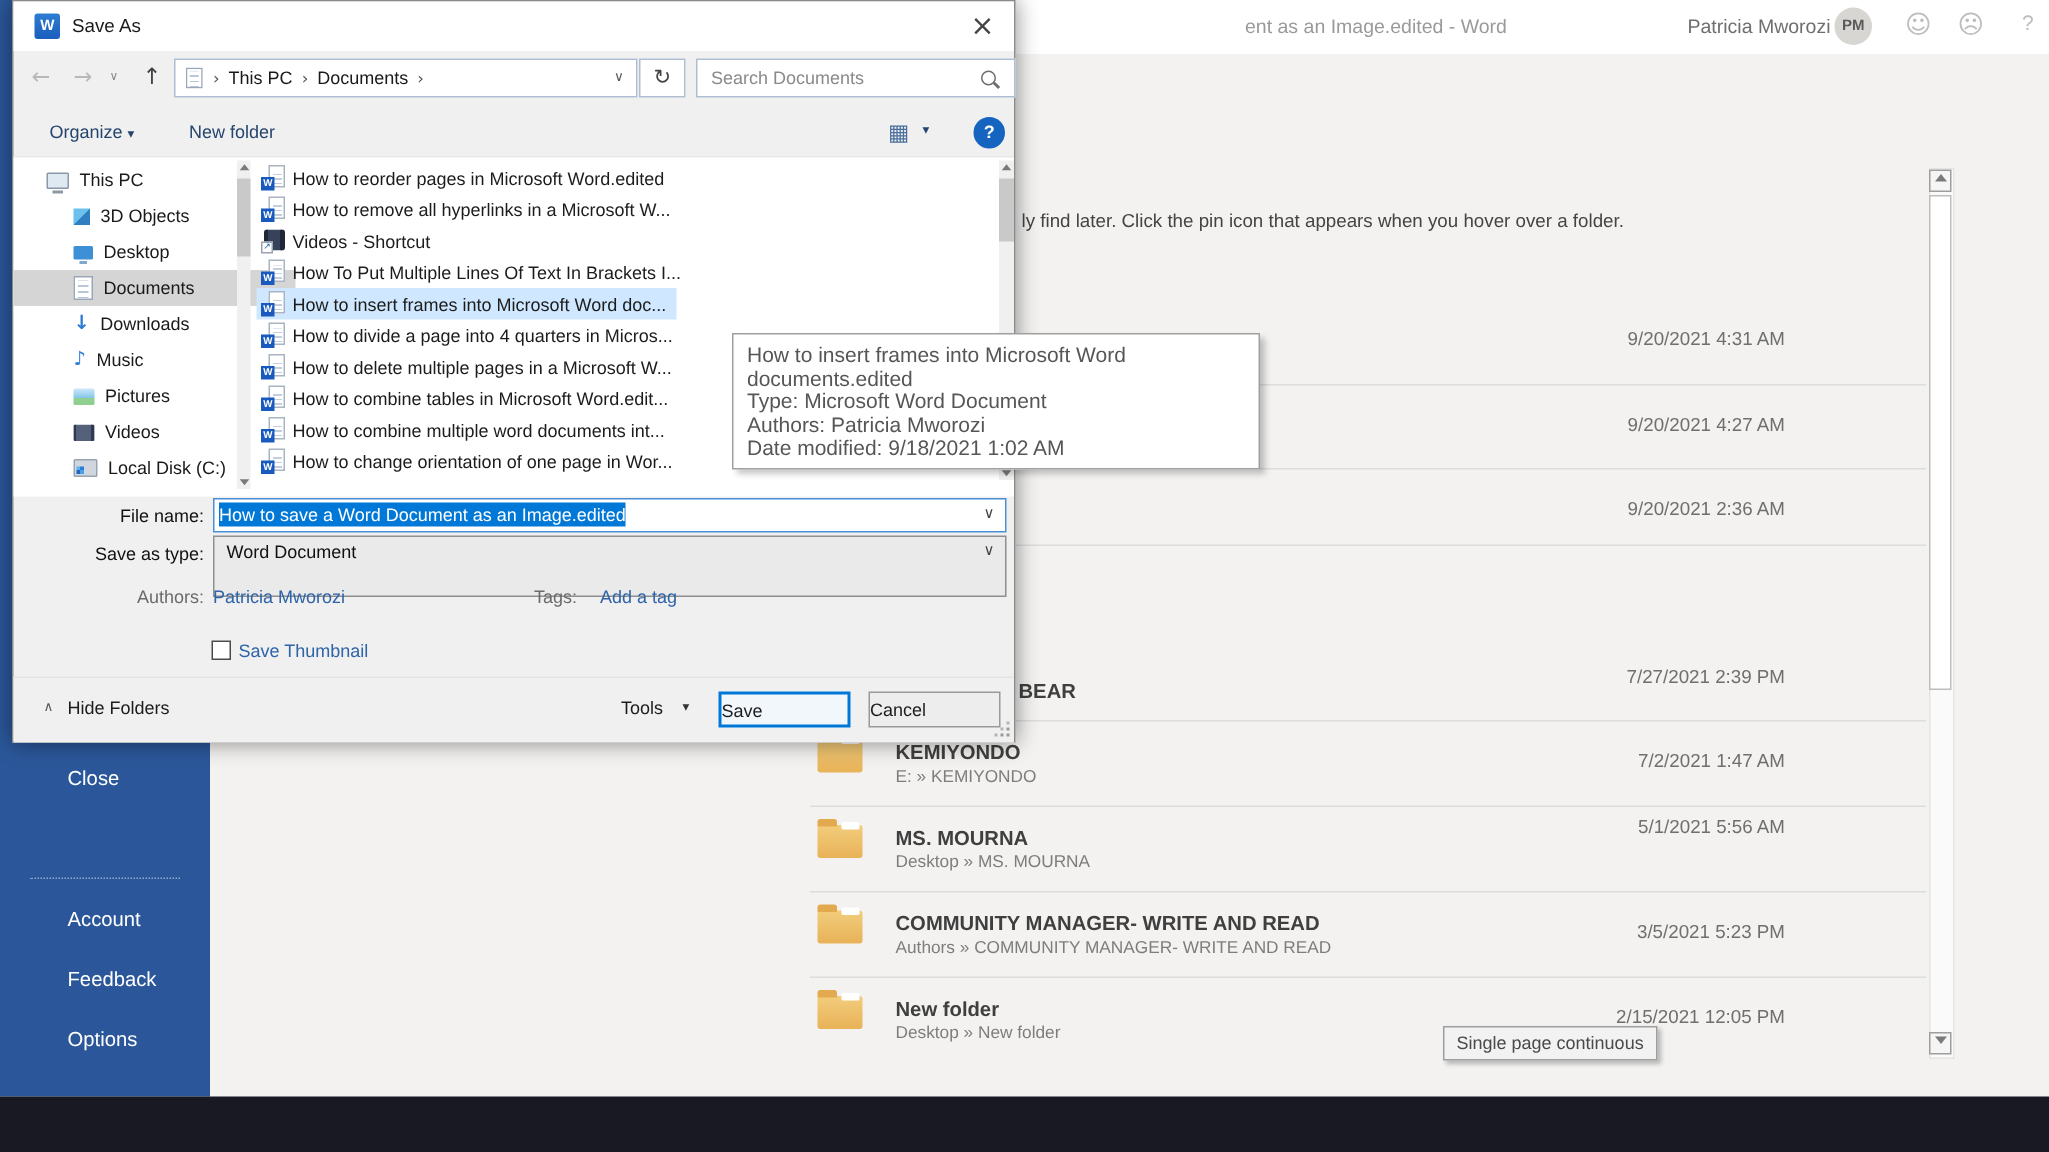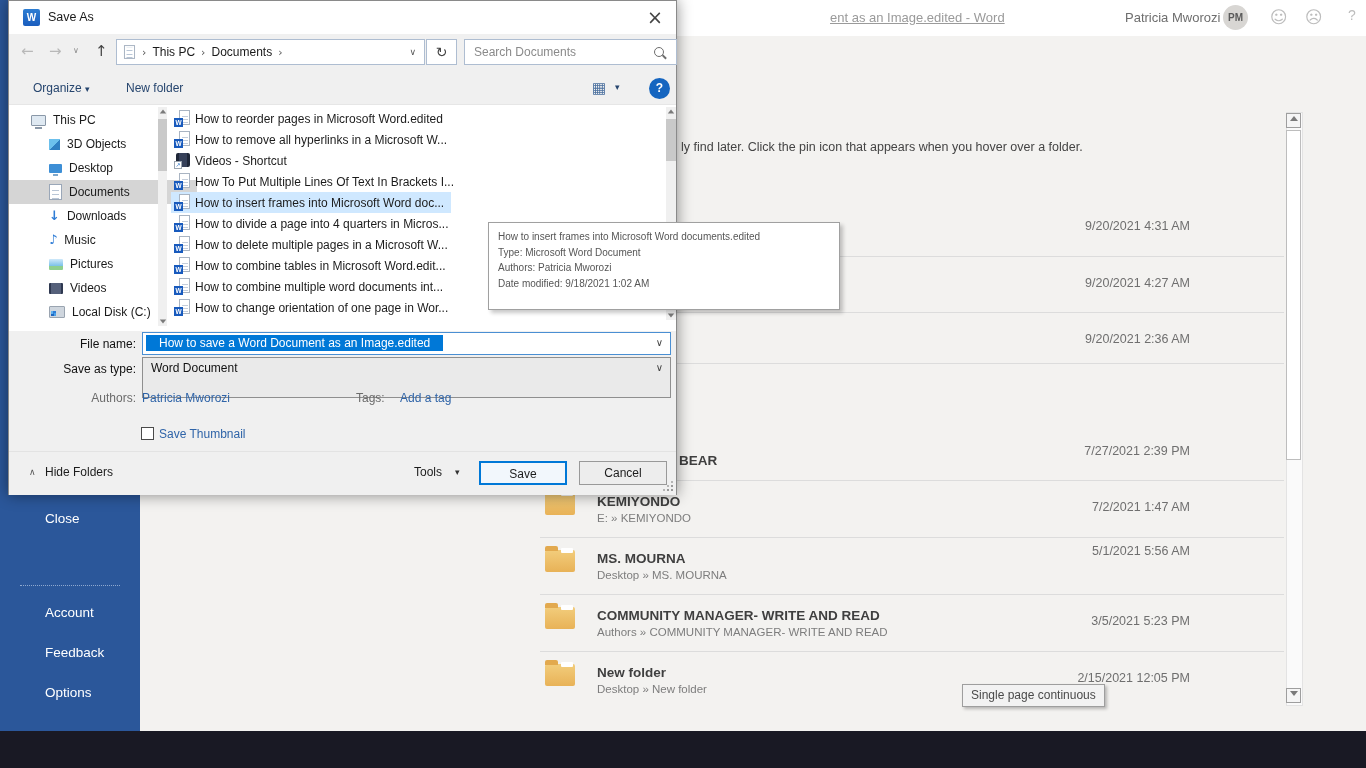--- a/index.html
+++ b/index.html
@@ -2,21 +2,21 @@
 <html><head>
 <meta charset="utf-8">
 <style>
   html,body{margin:0;padding:0;background:#000;}
   #screen{position:relative;width:1366px;height:768px;overflow:hidden;
     font-family:"Liberation Sans",sans-serif;font-size:12px;color:#1c1c1c;background:#f3f2f0;}
   .g{font-family:"DejaVu Sans",sans-serif;}
 
   
   #bs-titlebar{position:absolute;left:140px;top:0;right:0;height:36px;background:#fff;}
-  .bs-title{position:absolute;left:690px;top:10px;color:#9a9a9a;font-size:13px;text-decoration:underline;}
+  .bs-title{position:absolute;left:690px;top:10px;color:#9a9a9a;font-size:13px;}
   .bs-user{position:absolute;left:985px;top:10px;color:#6e6e6e;font-size:13px;}
   .avatar{position:absolute;left:1083px;top:5px;width:25px;height:25px;border-radius:50%;
     background:#d8d6d3;color:#5a5a5a;font-size:10px;font-weight:bold;text-align:center;line-height:25px;}
   .tb-glyph{position:absolute;top:7px;color:#bdbdbd;font-size:17px;}
 
   #bs-sidebar{position:absolute;left:0;top:0;width:140px;height:731px;background:#2b579a;}
   .side-item{position:absolute;left:45px;color:#fff;font-size:13.5px;cursor:default;}
   .side-divider{position:absolute;left:20px;width:100px;border-top:1px dotted #8fa9cf;}
 
   #bs-content{position:absolute;left:140px;top:36px;right:0;height:695px;background:#f3f2f0;}
@@ -99,34 +99,34 @@
     font-size:6.5px;font-weight:bold;text-align:center;line-height:9px;}
   .docicon .w:before{content:"W";}
   .shortcuticon{position:relative;width:17px;height:17px;margin-right:4px;flex:0 0 auto;}
   .shortcuticon .film{position:absolute;right:1px;top:1px;width:14px;height:14px;background:#37415a;border-radius:2px;
     background-image:linear-gradient(90deg,#1f2738 3px,transparent 3px),linear-gradient(270deg,#1f2738 3px,transparent 3px);}
   .shortcuticon .lnk{position:absolute;left:0;bottom:0;width:8px;height:8px;background:#fff;border:1px solid #9aa4b0;
     box-sizing:border-box;font-size:6px;color:#1565c0;text-align:center;line-height:6px;}
   .shortcuticon .lnk:before{content:"\2197";}
 
   .infotip{position:absolute;left:479px;top:221px;width:332px;background:#fff;border:1px solid #a0a0a0;
-    box-shadow:3px 3px 4px rgba(0,0,0,.22);padding:6px 9px 18px 9px;font-size:10px;color:#565656;line-height:15.5px;z-index:5;}
+    box-shadow:3px 3px 4px rgba(0,0,0,.22);padding:6px 9px 5px 9px;font-size:14px;color:#565656;line-height:15.5px;z-index:5;}
 
   .frm-label{position:absolute;width:127px;text-align:right;font-size:12px;color:#111;}
   .fname{position:absolute;left:133px;top:331px;width:529px;height:23px;background:#fff;border:1px solid #4a8fd3;box-sizing:border-box;}
-  .fname .selected{display:inline-block;margin:2px 0 0 3px;background:#0078d7;color:#fff;padding:1px 13px;font-size:12px;}
+  .fname .selected{display:inline-block;margin:2px 0 0 3px;background:#0078d7;color:#fff;padding:1px 0;font-size:12px;}
   .combo{position:absolute;left:133px;top:356px;width:529px;height:41px;background:#eaeaea;border:1px solid #8f8f8f;box-sizing:border-box;}
   .combo .val{position:absolute;left:8px;top:3px;font-size:12px;color:#111;}
   .combo-chev{position:absolute;right:7px;top:4px;font-size:10px;color:#444;}
   .meta-label{position:absolute;font-size:12px;color:#6b6b6b;}
   .meta-link{position:absolute;font-size:12px;color:#2f64a8;}
   .chk{position:absolute;left:132px;top:426px;width:13px;height:13px;background:#fff;border:1px solid #4a4a4a;box-sizing:border-box;}
 
   #dlg-footer{position:absolute;left:0;top:450px;width:667px;height:43px;background:#f0f0f0;border-top:1px solid #e3e3e3;}
-  .btn{position:absolute;top:460px;width:88px;height:24px;text-align:center;line-height:22px;font-size:12px;color:#1c1c1c;box-sizing:border-box;}
+  .btn{position:absolute;top:460px;width:88px;height:24px;text-align:left;line-height:22px;font-size:12px;color:#1c1c1c;box-sizing:border-box;}
   .btn-save{left:470px;background:#f2f7fc;border:2px solid #0078d7;}
   .btn-cancel{left:570px;background:#ededed;border:1px solid #999;}
   .grip{position:absolute;right:3px;bottom:3px;width:2px;height:2px;background:#9a9a9a;
     box-shadow:-4px 0 #9a9a9a,0 -4px #9a9a9a,-4px -4px #b5b5b5,-8px 0 #b5b5b5,0 -8px #b5b5b5;}
 
   
   #taskbar{position:absolute;left:0;top:731px;width:1366px;height:37px;background:#191924;z-index:30;color:#fff;}
   .tk{position:absolute;top:737px;}
   .indicator{position:absolute;top:765px;height:3px;background:#6cb2e8;}
   .start{width:22px;height:22px;display:grid;grid-template-columns:10px 10px;grid-template-rows:10px 10px;gap:2px;}

